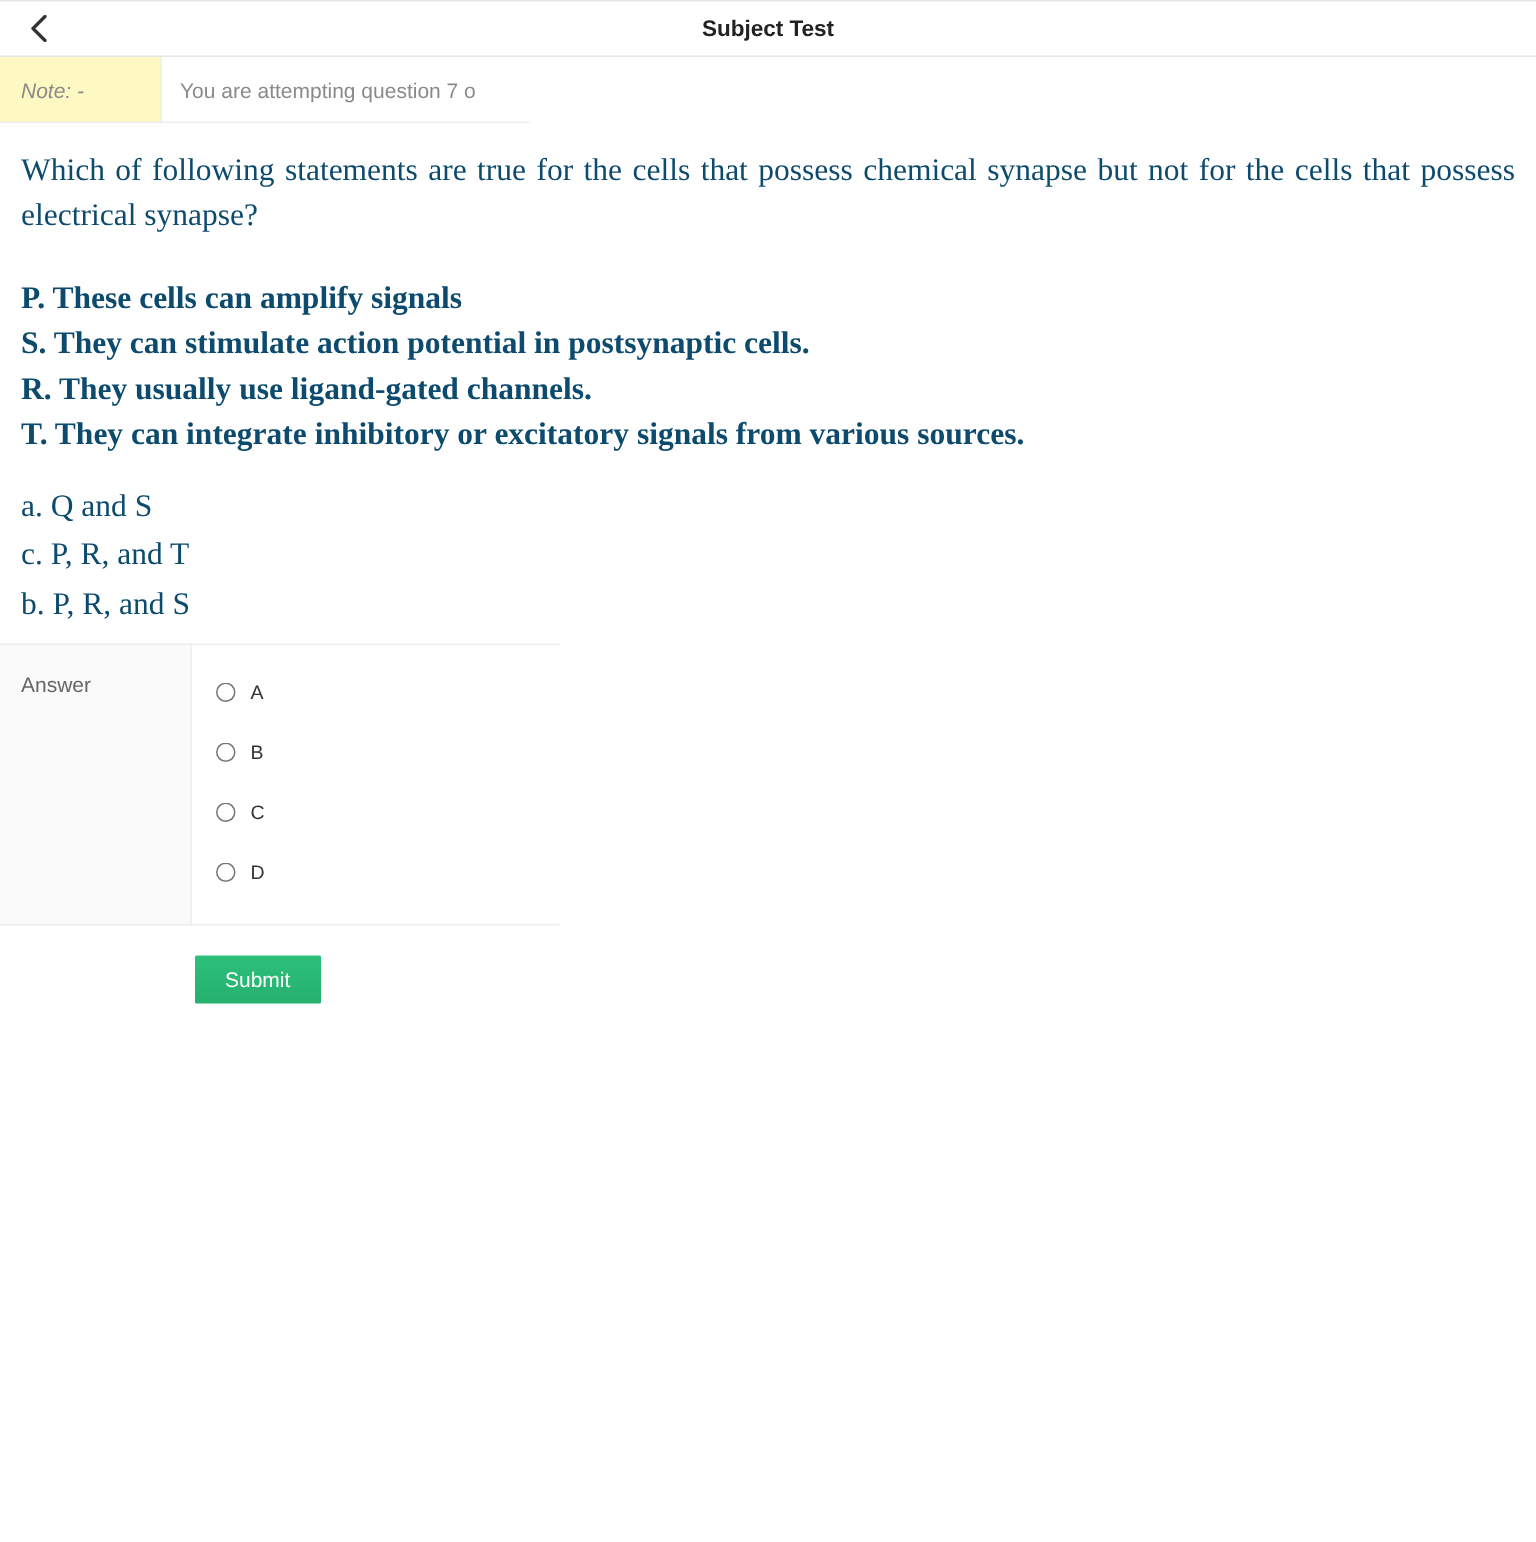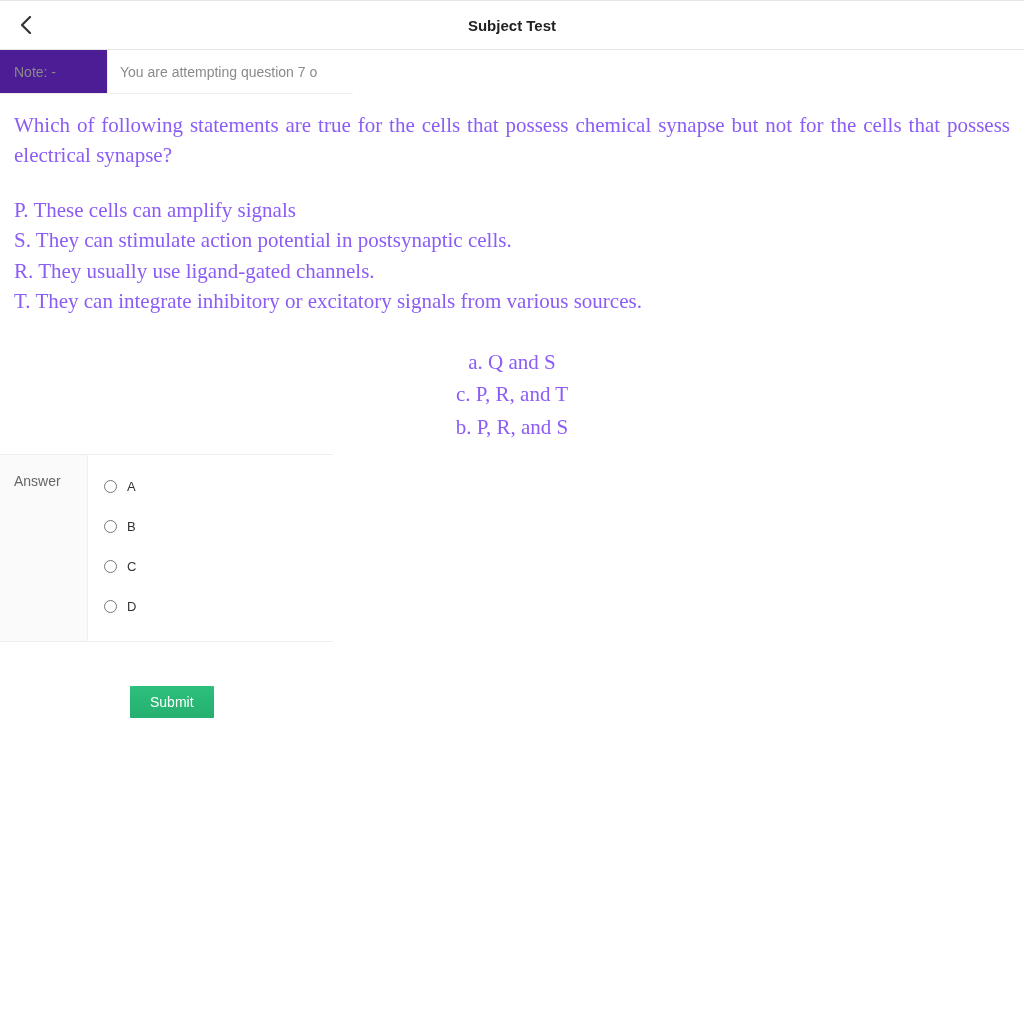--- a/index.html
+++ b/index.html
@@ -1,19 +1,19 @@
 <!DOCTYPE html>
 <html><head>
 <meta charset="utf-8">
 <style>
   * { box-sizing: border-box; margin: 0; padding: 0; }
   html, body { width: 1024px; height: 1028px; background: #fff; font-family: Arial, Helvetica, sans-serif; color: #000; }
   .topbar {
     position: relative;
-    height: 50px;
+    height: 38px;
     border-top: 1px solid #e6e6e6;
     border-bottom: 1px solid #e6e6e6;
     display: flex;
     align-items: center;
     justify-content: center;
   }
   .back-icon {
     position: absolute;
     left: 14px;
     top: 50%;
@@ -32,62 +32,63 @@
     color: #222;
   }
   .note-row {
     display: flex;
     align-items: stretch;
     height: 44px;
     font-size: 14px;
     color: #8a8a8a;
   }
   .note-box {
-    background: #4c1d95;
+    background: #fef9c3;
     border-right: 1px solid #eee;
     border-bottom: 1px solid #eee;
     width: 108px;
     display: flex;
     align-items: center;
     padding-left: 14px;
+    font-style: italic;
   }
   .note-text {
     flex: 0 0 auto;
     display: flex;
     align-items: center;
     padding-left: 12px;
     width: 245px;
     border-bottom: 1px solid #eee;
     overflow: hidden;
     white-space: nowrap;
   }
   .question-area {
     padding: 16px 14px 10px 14px;
     font-family: "Times New Roman", Times, serif;
     font-size: 21px;
     line-height: 1.45;
-    color: #8b5cf6;
+    color: #0c4a6e;
   }
   .q-stem { text-align: justify; margin-bottom: 24px; }
-  .q-statements { margin-bottom: 30px; }
+  .q-statements { margin-bottom: 17px; font-weight: bold; }
   .q-statements .just { text-align: justify; }
   .q-options div { margin-bottom: 2px; }
-  .q-options { margin-left: 0; text-align: center; }
+  .q-options { margin-left: 0; }
   .answer-row {
     display: flex;
     align-items: stretch;
     font-size: 14px;
     color: #555;
   }
   .answer-label-box {
     background: #fafafa;
     border-right: 1px solid #eee;
     border-bottom: 1px solid #eee;
     border-top: 1px solid #eee;
-    width: 88px;
+    width: 128px;
     padding: 18px 0 0 14px;
     font-size: 14px;
     color: #666;
   }
   .radio-col {
     padding: 12px 0 14px 16px;
     width: 245px;
     border-bottom: 1px solid #eee;
     border-top: 1px solid #eee;
   }
@@ -110,21 +111,20 @@
   }
   .submit-btn {
     background: #2bb673;
     background: linear-gradient(#2cc07b, #26b06f);
     color: #fff;
     border: none;
     font-size: 14px;
     padding: 8px 20px;
     cursor: pointer;
     border-radius: 1px;
-    margin-top: 24px;
   }
 </style>
 </head>
 <body>
 
 <div class="topbar">
   <div class="back-icon">
     <svg viewBox="0 0 12 18">
         <polyline points="10,1 2,9 10,17" fill="none" stroke="#333" stroke-width="2.2" stroke-linecap="round" stroke-linejoin="round"></polyline>
       </svg>

